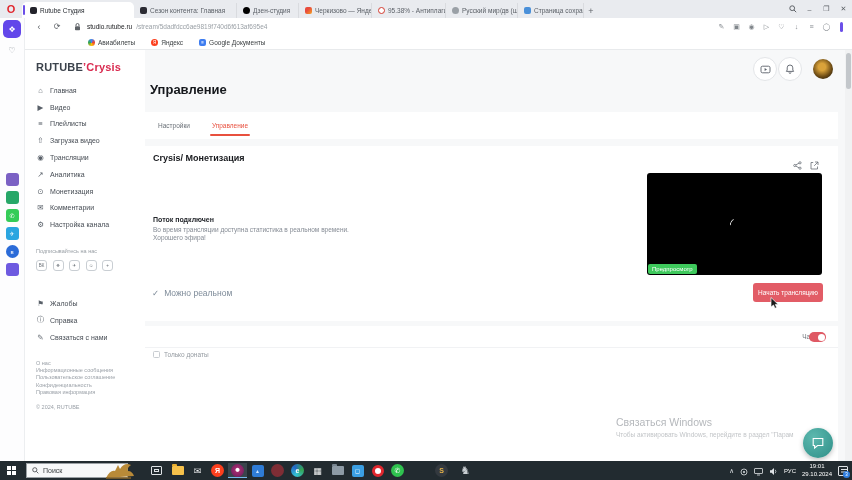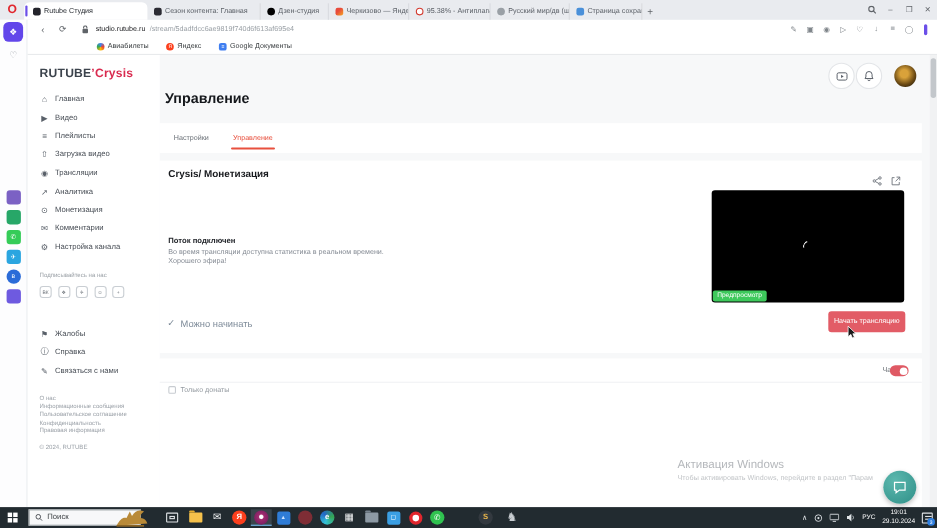--- a/index.html
+++ b/index.html
@@ -341,37 +341,37 @@
   <div class="sline" style="top:176px">Во время трансляции доступна статистика в реальном времени.</div>
   <div class="sline" style="top:184px">Хорошего эфира!</div>
 
   <div class="video">
     <div class="spinner"></div>
   </div>
   <div class="badge">Предпросмотр</div>
 
   <div class="ready">
     <span>✓</span>
-    <span>Можно начинать</span>
+    <span>Можно реальном</span>
   </div>
   <button class="startbtn">Начать трансляцию</button>
   <span class="cursor">
     <svg width="9" height="12" viewBox="0 0 9 12">
         <path d="M1 .5v9.6l2.5-2.1 1.4 3.3 1.8-.8-1.4-3.1h2.9z" fill="#1b1b1b" stroke="#fff" stroke-width=".7"></path>
       </svg>
   </span>
 
   <div class="card2"></div>
   <div class="chatrow"></div>
   <div class="chatlabel">Чат</div>
   <div class="toggle"></div>
   <div class="checkbox"></div>
   <div class="cblabel">Только донаты</div>
 
-  <div class="wm1">Активация Windows</div>
+  <div class="wm1">Связаться Windows</div>
   <div class="wm2">Чтобы активировать Windows, перейдите в раздел "Парам</div>
   <div class="fab">
     <svg width="14" height="14" viewBox="0 0 14 14">
         <path d="M2.2 2.5h9.6v7H6.6L3.6 12V9.5H2.2z" fill="none" stroke="#fff" stroke-width="1.1"></path>
       </svg>
   </div>
 </div>
 
 <div class="pagescroll">
   <div class="thumb"></div>

